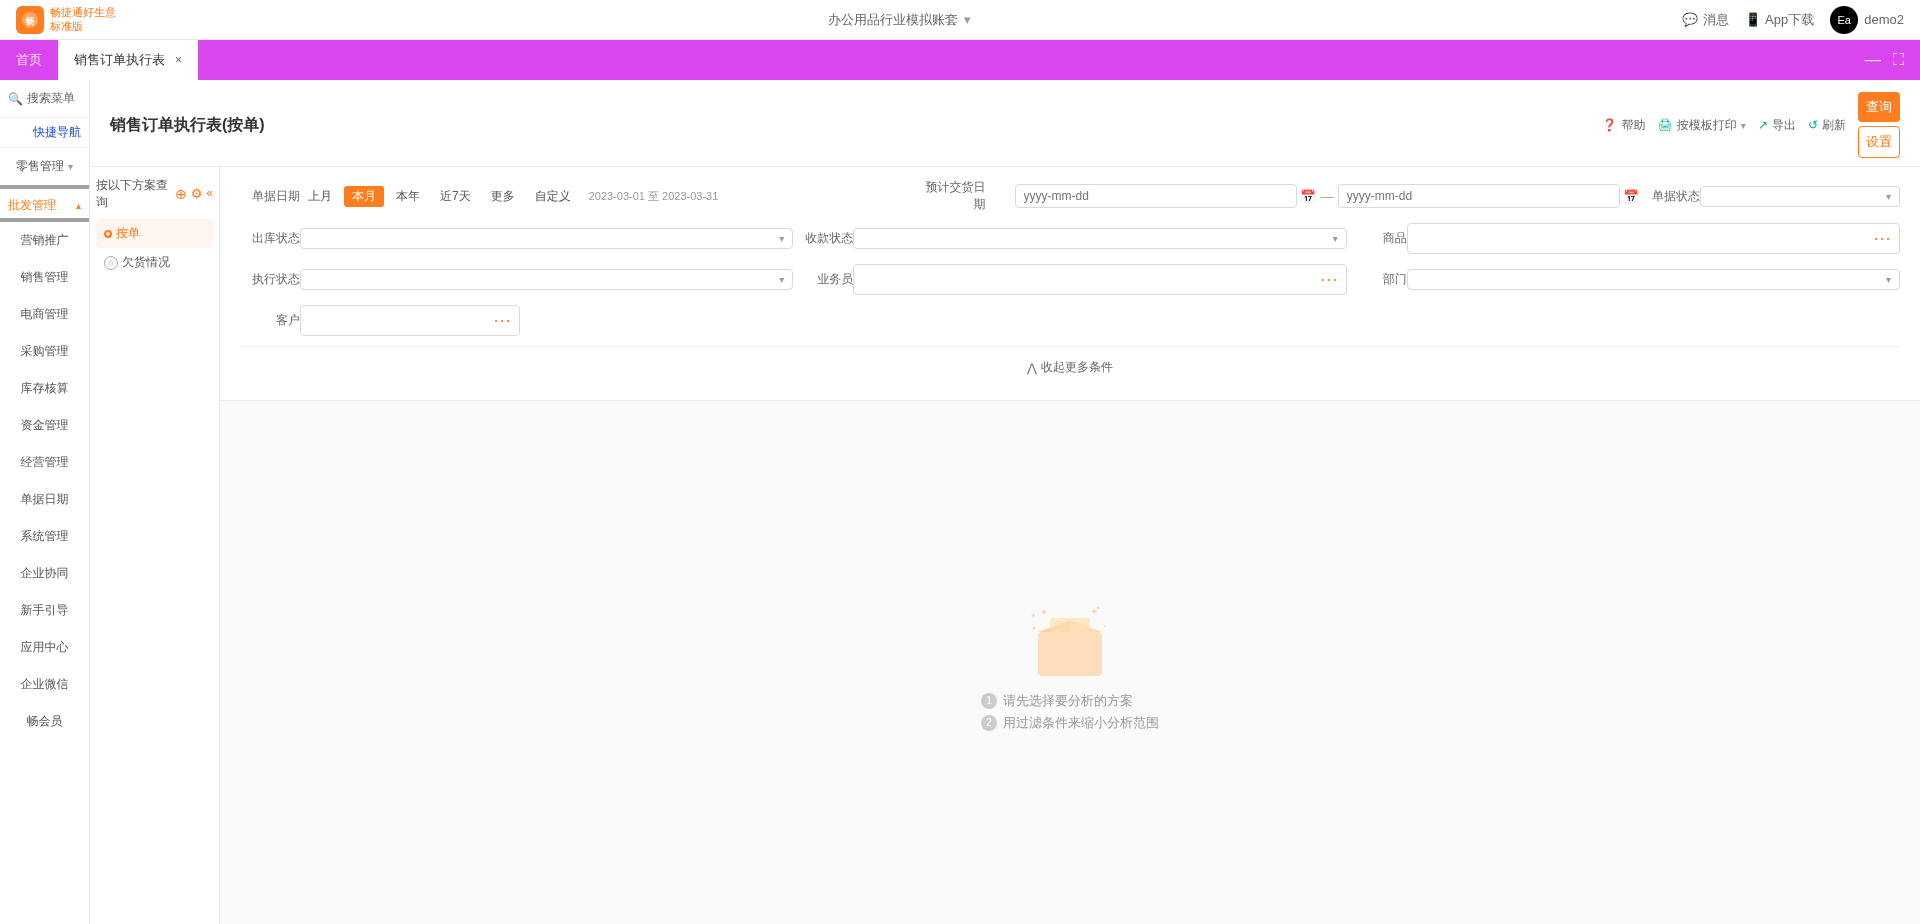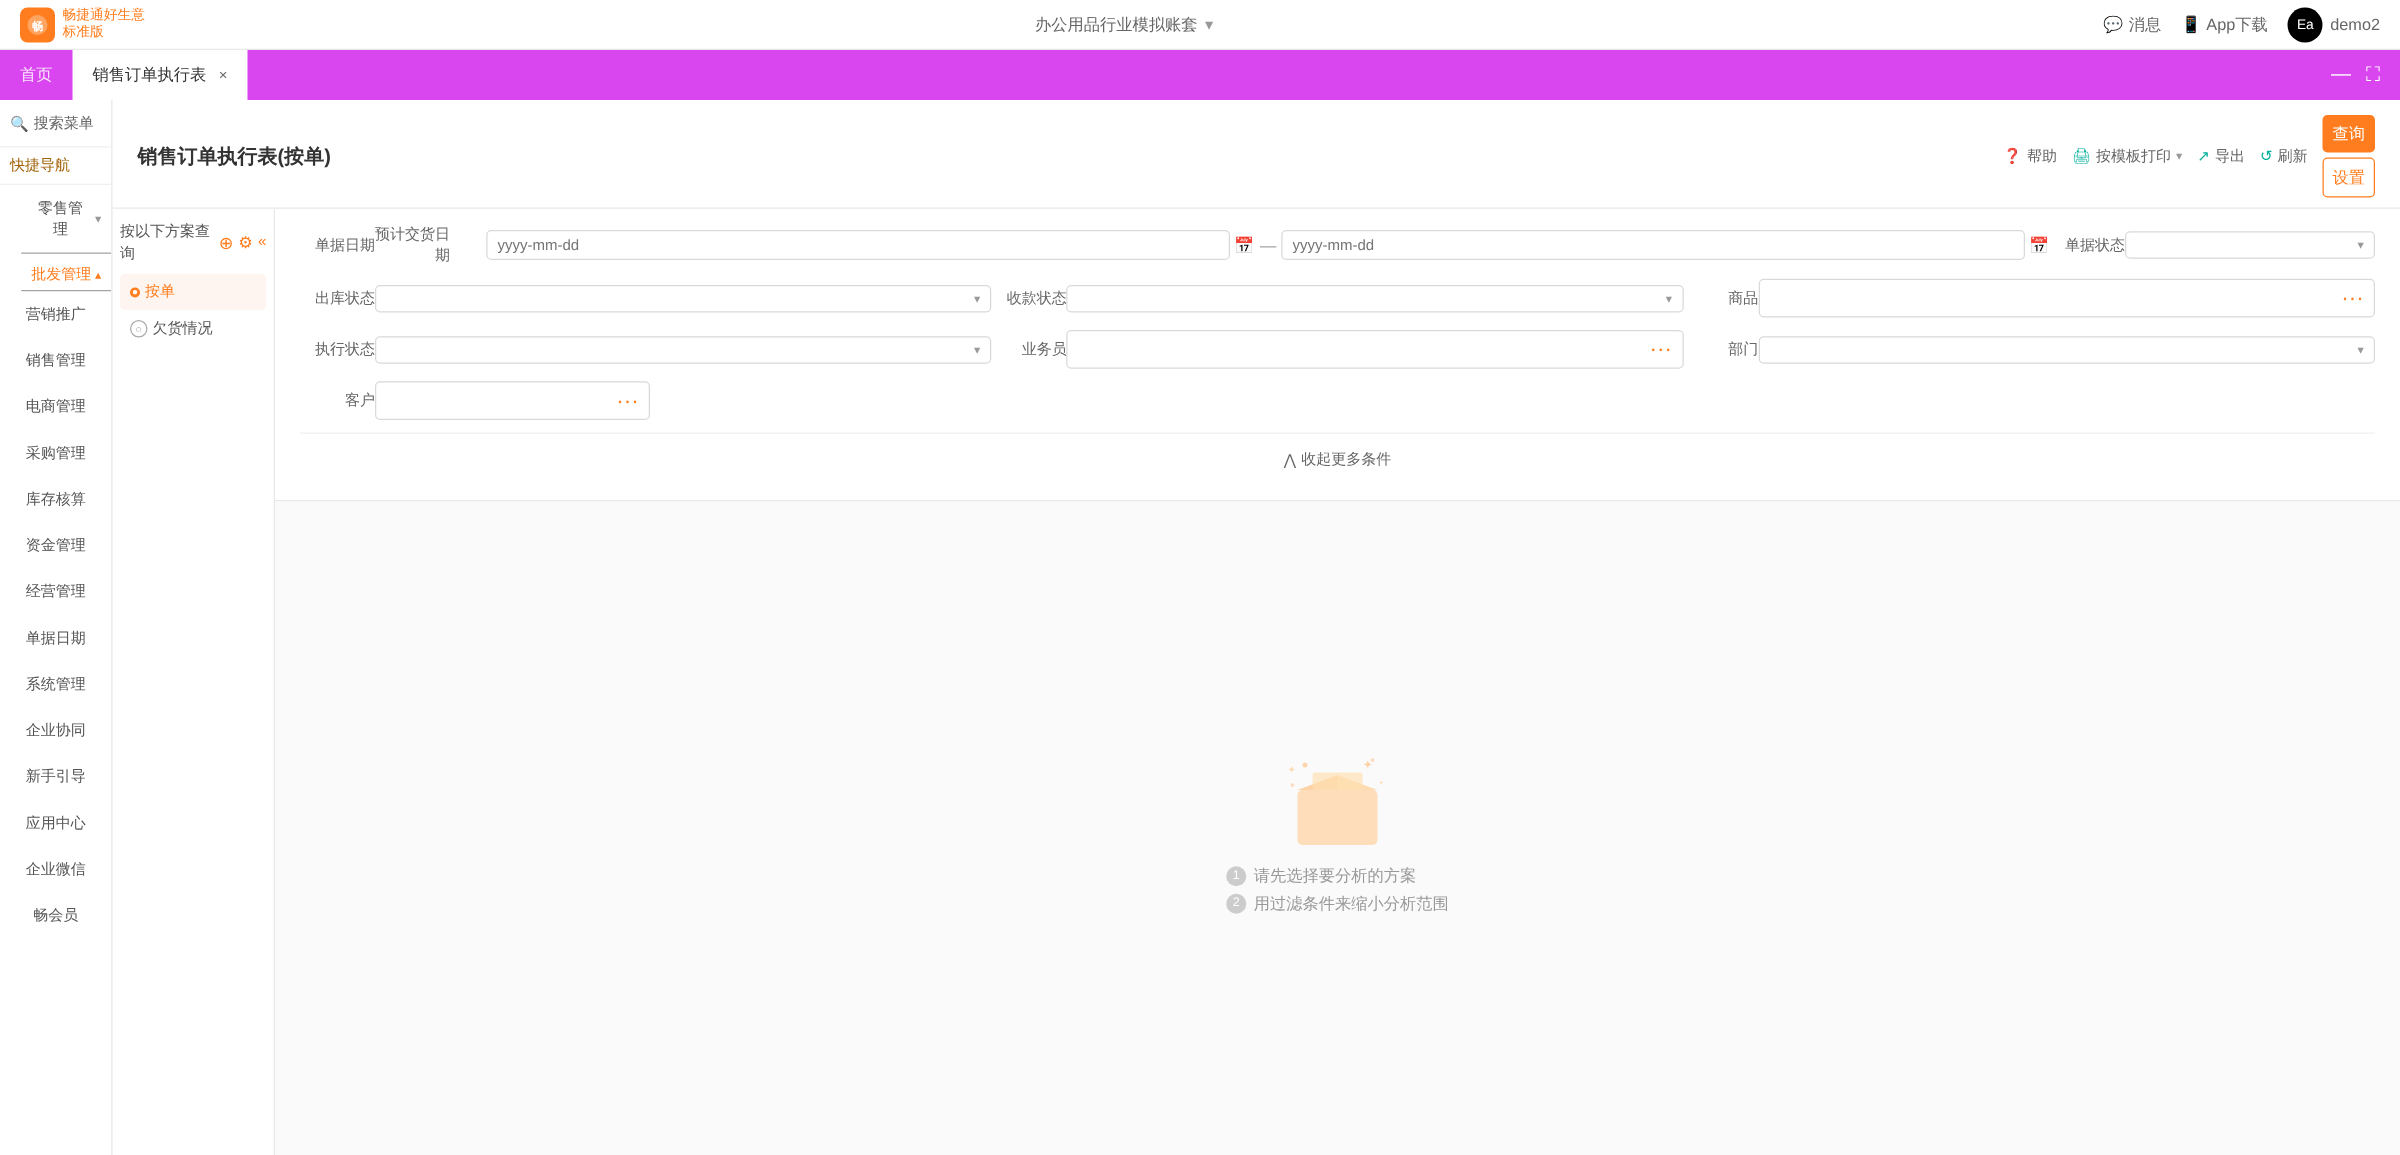--- a/index.html
+++ b/index.html
@@ -69,25 +69,26 @@
       font-size: 12px;
       cursor: pointer;
       display: flex;
       align-items: center;
       gap: 4px;
       border-bottom: 1px solid #f0f0f0;
     }
     .sidebar-nav {
       padding: 6px 8px;
       font-size: 12px;
-      color: #a16207;
+      color: #1d4ed8;
       cursor: pointer;
       border-bottom: 1px solid #f0f0f0;
-    }
-    .sidebar-group { border-bottom: 1px solid #a3a3a3; margin-left: 17px; }
+      text-align: right;
+    }
+    .sidebar-group { border-bottom: 4px solid #a3a3a3; }
     .sidebar-item {
       padding: 10px 8px;
       text-align: center;
       font-size: 12px;
       color: #555;
       cursor: pointer;
       display: flex;
       align-items: center;
       justify-content: center;
       gap: 4px;
@@ -395,20 +396,31 @@
           <span>欠货情况</span>
         </div>
       </div>
 
       <div class="right-panel">
 
         <div class="filter-area">
 
           <div class="filter-row">
             <span class="filter-label">单据日期</span>
+            <div style="display:flex;align-items:center;gap:6px;flex:1;">
+              <div class="date-tabs">
+                <div class="date-tab">上月</div>
+                <div class="date-tab active">本月</div>
+                <div class="date-tab">本年</div>
+                <div class="date-tab">近7天</div>
+                <div class="date-tab">更多</div>
+                <div class="date-tab">自定义</div>
+              </div>
+              <span class="date-range">2023-03-01 至 2023-03-31</span>
+            </div>
             <span class="filter-label">预计交货日期</span>
             <div class="date-input-group">
               <input class="date-input" placeholder="yyyy-mm-dd" style="">
               <span style="color:#ccc;">📅</span>
               <span class="date-sep">—</span>
               <input class="date-input" placeholder="yyyy-mm-dd" style="">
               <span style="color:#ccc;">📅</span>
             </div>
             <span class="filter-label">单据状态</span>
             <div class="filter-select" style="max-width:200px;">

